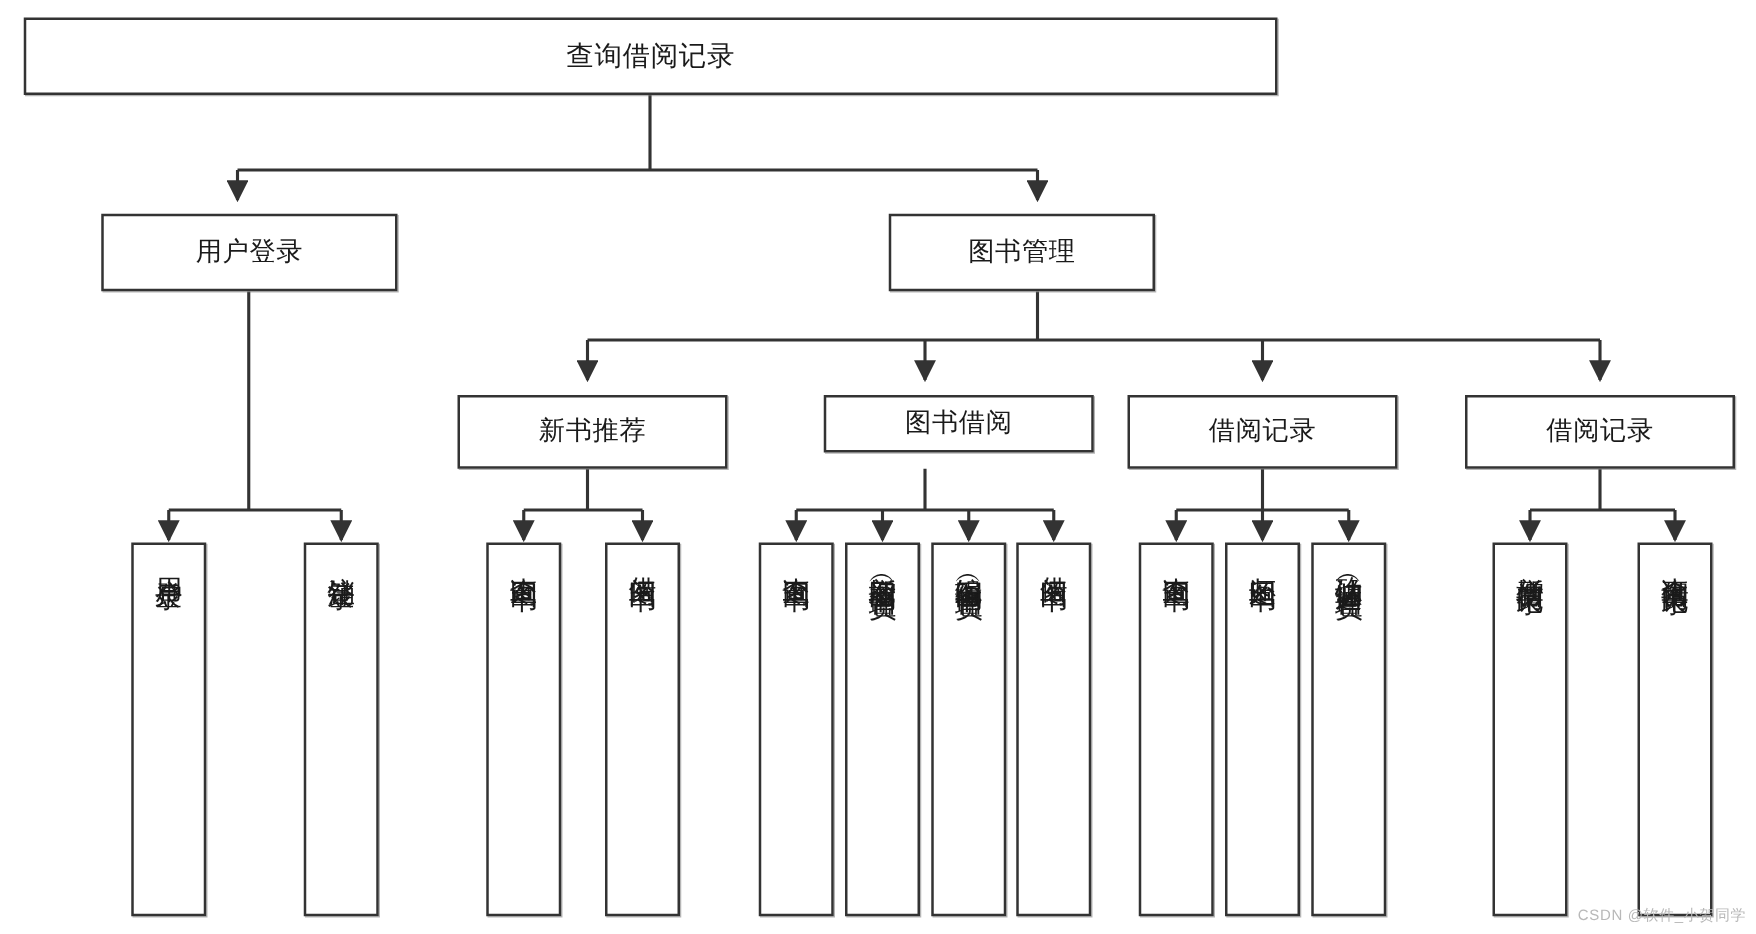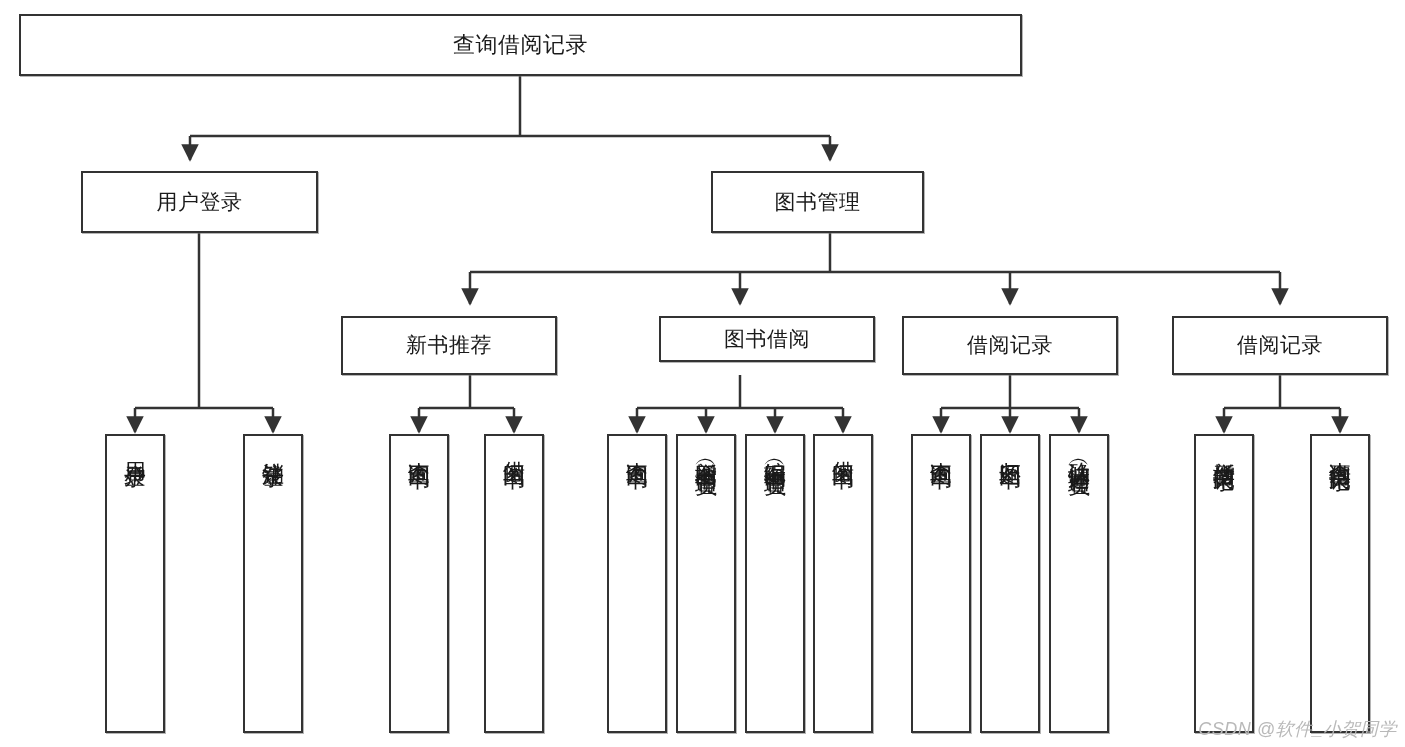--- a/index.html
+++ b/index.html
@@ -58,26 +58,25 @@
     text-orientation: upright;
     font-size: 22px;
     line-height: 1.1;
     letter-spacing: 2px;
   }
   .node.root .lbl { font-size: 22px; }
   #watermark {
     position: absolute;
     right: 8px;
     bottom: 6px;
-    font-size: 18px;
+    font-size: 12px;
     color: #b9b9b9;
     letter-spacing: 0.5px;
     z-index: 5;
     user-select: none;
-    font-style: italic;
   }
 </style>
 </head>
 <body>
 
 <div id="canvas">
 
   <svg class="edges" viewBox="0 0 1405 747" xmlns="http://www.w3.org/2000/svg">
     <defs>
       <marker id="arrow" viewBox="0 0 10 10" refX="9" refY="5" markerWidth="7" markerHeight="7" orient="auto-start-reverse">
@@ -132,21 +131,21 @@
     <span class="lbl">查询借阅记录</span>
   </div>
 
   <div class="node horiz" style="left:81px; top:171px; width:237px; height:62px;">
     <span class="lbl">用户登录</span>
   </div>
   <div class="node horiz" style="left:711px; top:171px; width:213px; height:62px;">
     <span class="lbl">图书管理</span>
   </div>
 
-  <div class="node horiz" style="left:341px; top:316px; width:216px; height:59px;">
+  <div class="node horiz" style="left:366px; top:316px; width:216px; height:59px;">
     <span class="lbl">新书推荐</span>
   </div>
   <div class="node horiz" style="left:659px; top:316px; width:216px; height:46px;">
     <span class="lbl">图书借阅</span>
   </div>
   <div class="node horiz" style="left:902px; top:316px; width:216px; height:59px;">
     <span class="lbl">借阅记录</span>
   </div>
   <div class="node horiz" style="left:1172px; top:316px; width:216px; height:59px;">
     <span class="lbl">借阅记录</span>

